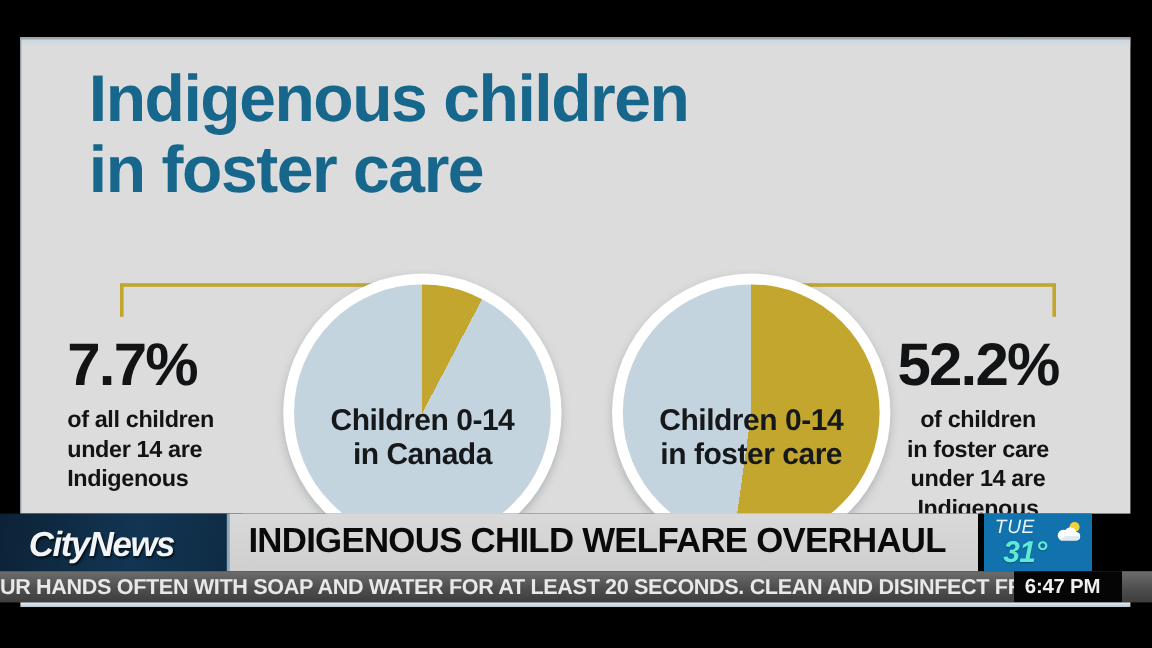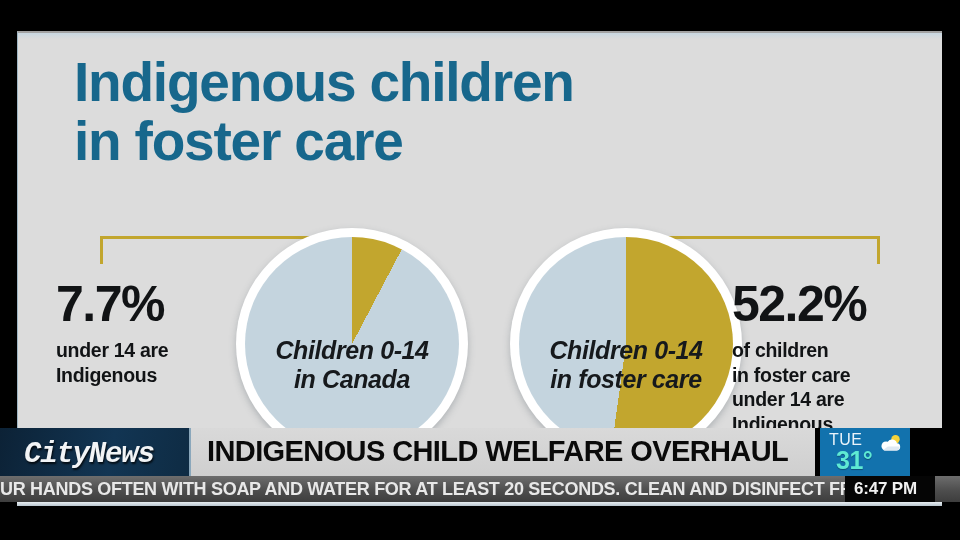--- a/index.html
+++ b/index.html
@@ -84,53 +84,51 @@
   .pie-label {
     position: absolute;
     left: 0; right: 0;
     top: 108px;
     text-align: center;
     color: #16191c;
     font-size: 25px;
     line-height: 1.16;
     font-weight: bold;
     letter-spacing: -0.4px;
-    font-style: italic;
   }
 
   
   .stat { position: absolute; color: #111315; }
   .stat .pct {
     font-size: 50px;
     font-weight: bold;
     letter-spacing: -1.5px;
     line-height: 1;
   }
   .stat .desc {
     margin-top: 9px;
     font-size: 19.5px;
     font-weight: bold;
     line-height: 1.26;
     letter-spacing: -0.3px;
   }
   #stat-left  { left: 38px;  top: 246px; width: 175px; text-align: left; }
-  #stat-right { right: 20px; top: 246px; width: 190px; text-align: left; }
+  #stat-right { right: 32px; top: 246px; width: 190px; text-align: center; }
 
   
   #lower-third {
     position: absolute;
     left: 0; top: 428px;
     width: 960px; height: 48px;
   }
   #logo-box {
     position: absolute;
     left: 0; top: 0;
     width: 202px; height: 48px;
     background: linear-gradient(100deg, #0c2236 0%, #123553 55%, #0e2a41 100%);
-    font-family: Liberation Mono, monospace;
   }
   #logo-text {
     position: absolute;
     left: 24px; top: 10px;
     font-size: 29px;
     font-style: italic;
     font-weight: bold;
     letter-spacing: -1.2px;
     color: #f2f4f6;
     text-shadow: 1px 2px 2px rgba(0,0,0,0.75);
@@ -152,20 +150,21 @@
     letter-spacing: -0.6px;
     white-space: nowrap;
   }
   #weather-box {
     position: absolute;
     left: 820px; top: 0;
     width: 90px; height: 48px;
     background: #1272ad;
     color: #ffffff;
     overflow: hidden;
+    font-style: italic;
   }
   #weather-day {
     position: absolute;
     left: 9px; top: 3px;
     font-size: 16px;
     letter-spacing: 0.5px;
     color: #e9f3fa;
   }
   #weather-temp {
     position: absolute;
@@ -241,20 +240,21 @@
     <div class="bracket" id="bracket-left">
       <div class="tick"></div>
     </div>
     <div class="bracket" id="bracket-right">
       <div class="tick"></div>
     </div>
 
     <div class="stat" id="stat-left">
       <div class="pct">7.7%</div>
       <div class="desc">
+        <div>of all children</div>
         <div>under 14 are</div>
         <div>Indigenous</div>
       </div>
     </div>
 
     <div class="pie-wrap" id="pie-canada">
       <div class="pie-shadow"></div>
       <div class="pie" id="pie-canada-disc" style="background: conic-gradient(rgb(194, 166, 46) 0%, rgb(194, 166, 46) 7.7%, rgb(196, 212, 222) 7.7%, rgb(196, 212, 222) 100%);"></div>
       <div class="pie-label">
         <div>Children 0-14</div>

